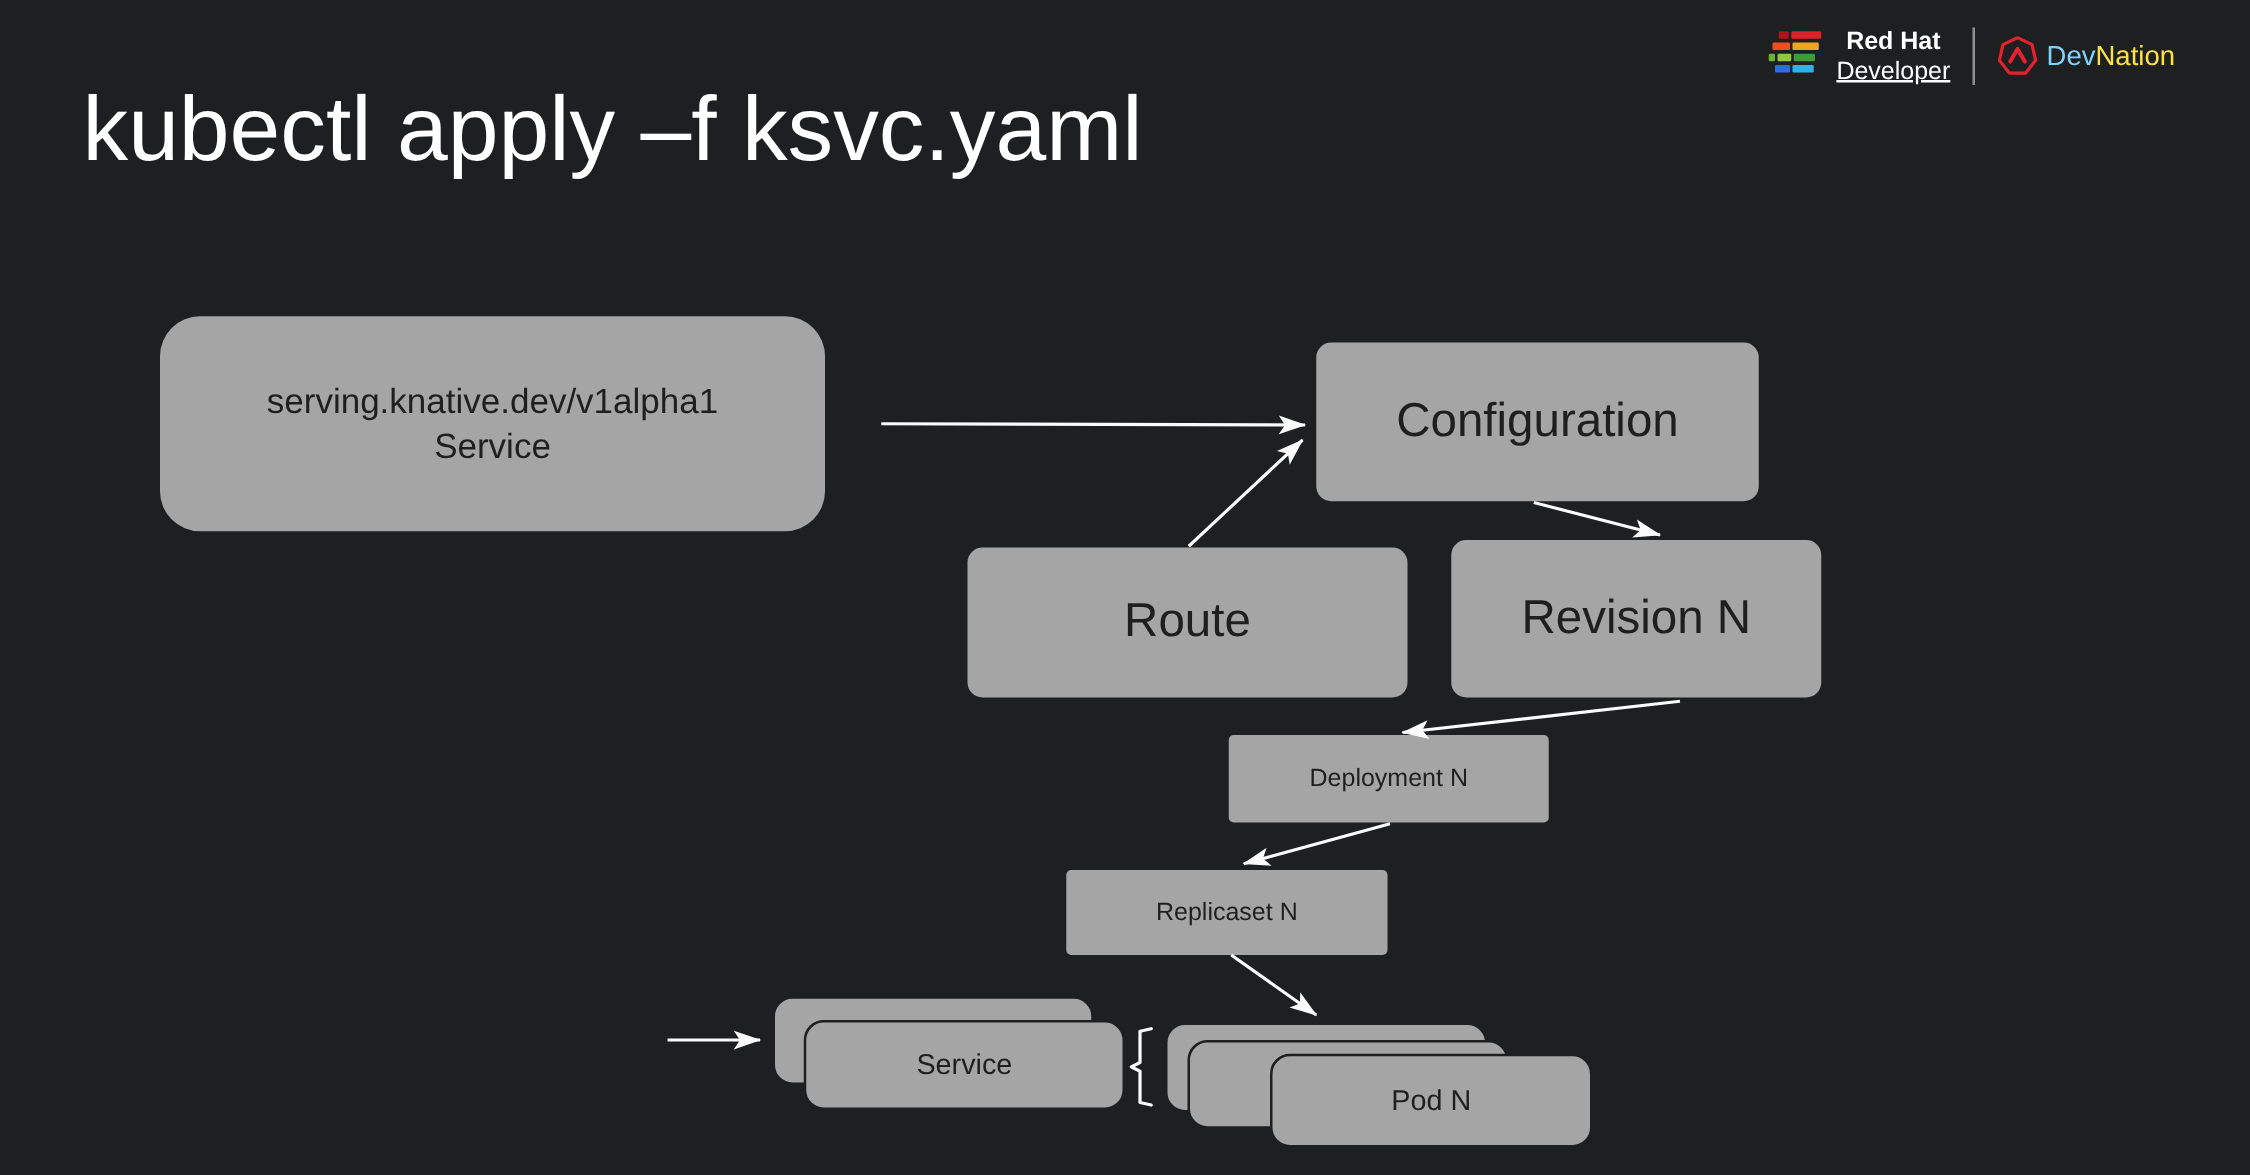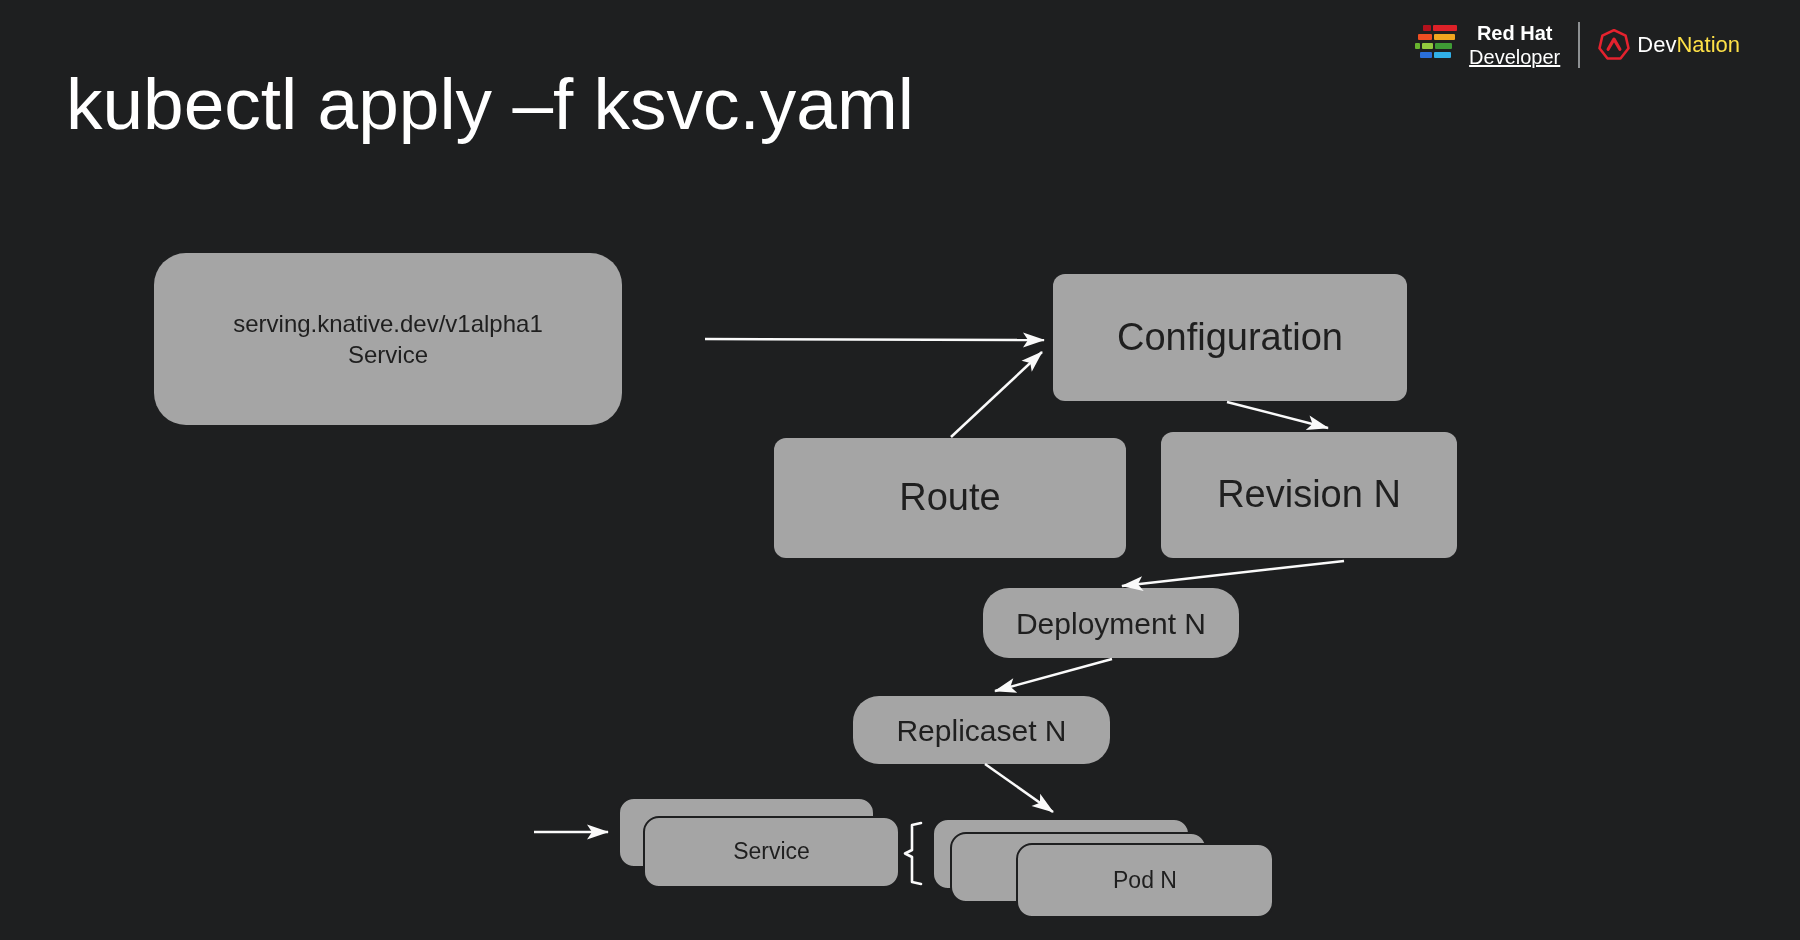--- a/index.html
+++ b/index.html
@@ -11,23 +11,23 @@
     position:absolute;left:66px;top:62px;
     font-size:73px;font-weight:300;letter-spacing:0px;color:#fff;white-space:nowrap;
   }
   
   .node{
     position:absolute;background:#a5a5a5;color:#1f1f1f;
     display:flex;align-items:center;justify-content:center;text-align:center;
     box-sizing:border-box;line-height:1.3;
   }
   .node.big{border-radius:12px;font-size:38px;}
-  .node.small{border-radius:26px;font-size:30px;}
+  .node.small{border-radius:4px;font-size:20px;}
   .node.stack{border-radius:16px;font-size:23px;border:2px solid #1e1f20;}
-  #n-ksvc{left:154px;top:253px;width:468px;height:172px;border-radius:32px;font-size:24px;}
+  #n-ksvc{left:128px;top:253px;width:532px;height:172px;border-radius:32px;font-size:28px;}
   #n-configuration{left:1053px;top:274px;width:354px;height:127px;}
   #n-route{left:774px;top:438px;width:352px;height:120px;}
   #n-revision{left:1161px;top:432px;width:296px;height:126px;}
   #n-deployment{left:983px;top:588px;width:256px;height:70px;}
   #n-replicaset{left:853px;top:696px;width:257px;height:68px;}
   #n-service-back{left:618px;top:797px;width:257px;height:71px;}
   #n-service-front{left:643px;top:816px;width:257px;height:72px;}
   #n-pod-back{left:932px;top:818px;width:258px;height:72px;}
   #n-pod-mid{left:950px;top:832px;width:257px;height:71px;}
   #n-pod-front{left:1016px;top:843px;width:258px;height:75px;}
@@ -37,21 +37,21 @@
   .rh{display:flex;align-items:flex-start;gap:12px;}
   .rh-icon{display:flex;flex-direction:column;gap:3px;padding-top:3px;}
   .rh-row{display:flex;gap:2px;height:6px;}
   .rh-row span{display:block;height:6px;border-radius:1px;}
   .rh-text{color:#fff;line-height:1.1;text-align:center;}
   .rh-text .l1{font-size:20px;font-weight:bold;}
   .rh-text .l2{font-size:20px;font-weight:400;margin-top:2px;text-decoration:underline;}
   .brand-divider{width:2px;height:46px;background:#8d9092;}
   .dn{display:flex;align-items:center;gap:7px;}
   .dn-text{font-size:22px;font-weight:500;white-space:nowrap;}
-  .dn-text .dev{color:#ffffff;}
+  .dn-text .dev{color:#7dd3fc;}
   .dn-text .nation{color:#fde047;}
 </style>
 </head>
 <body>
 
 <div class="slide">
 
   <div class="title">kubectl apply –f ksvc.yaml</div>
 
   <div class="brand">

